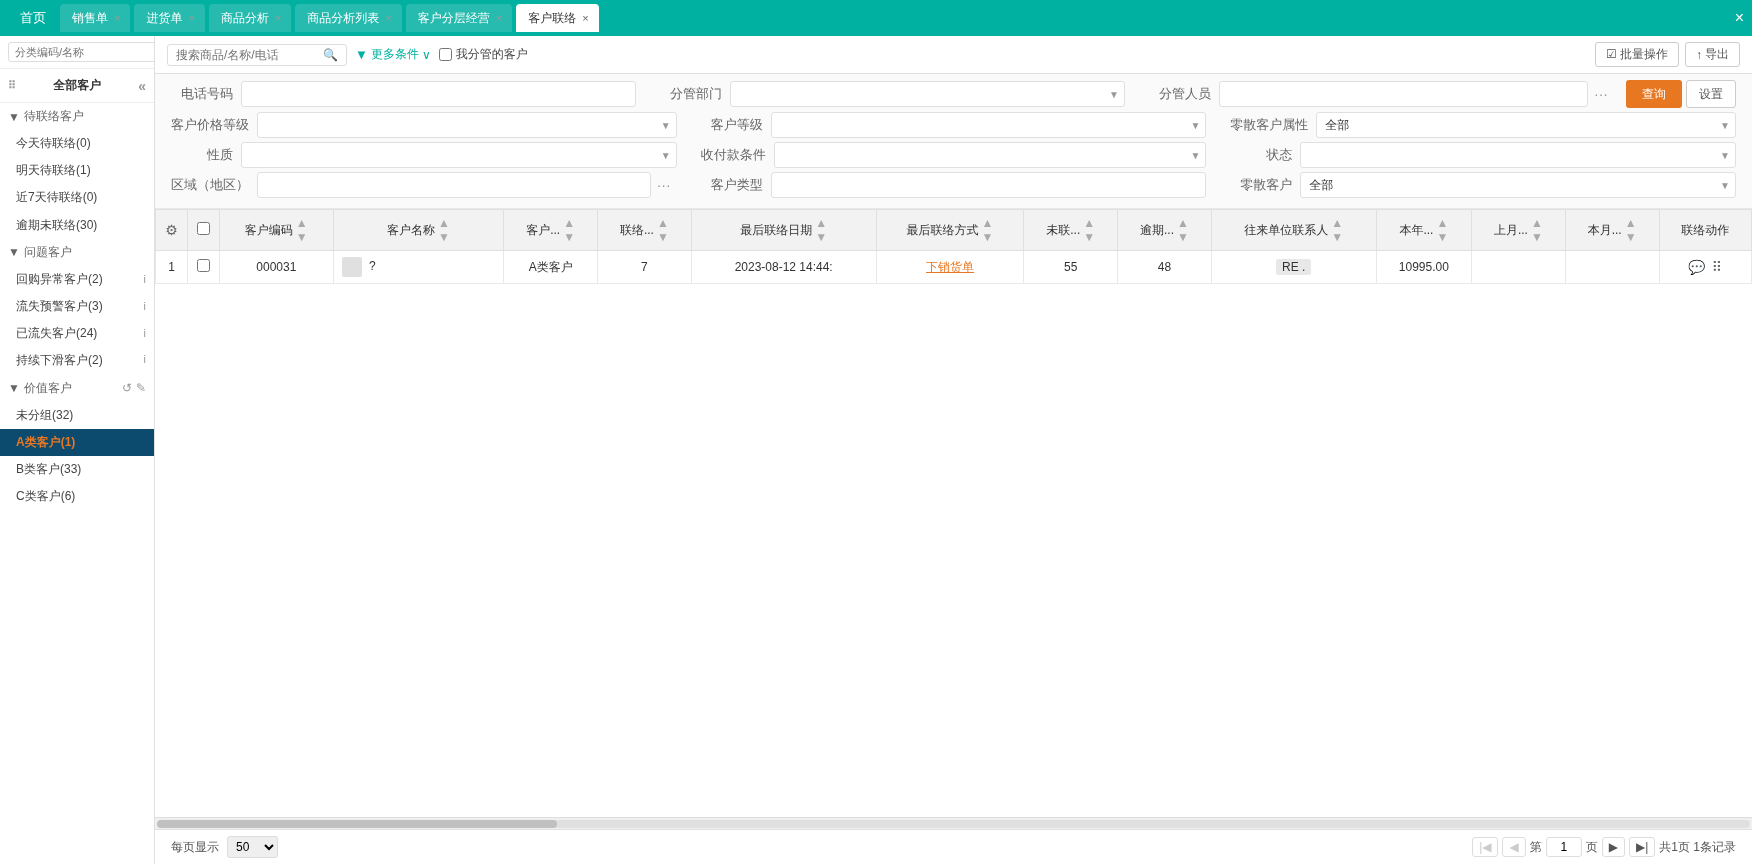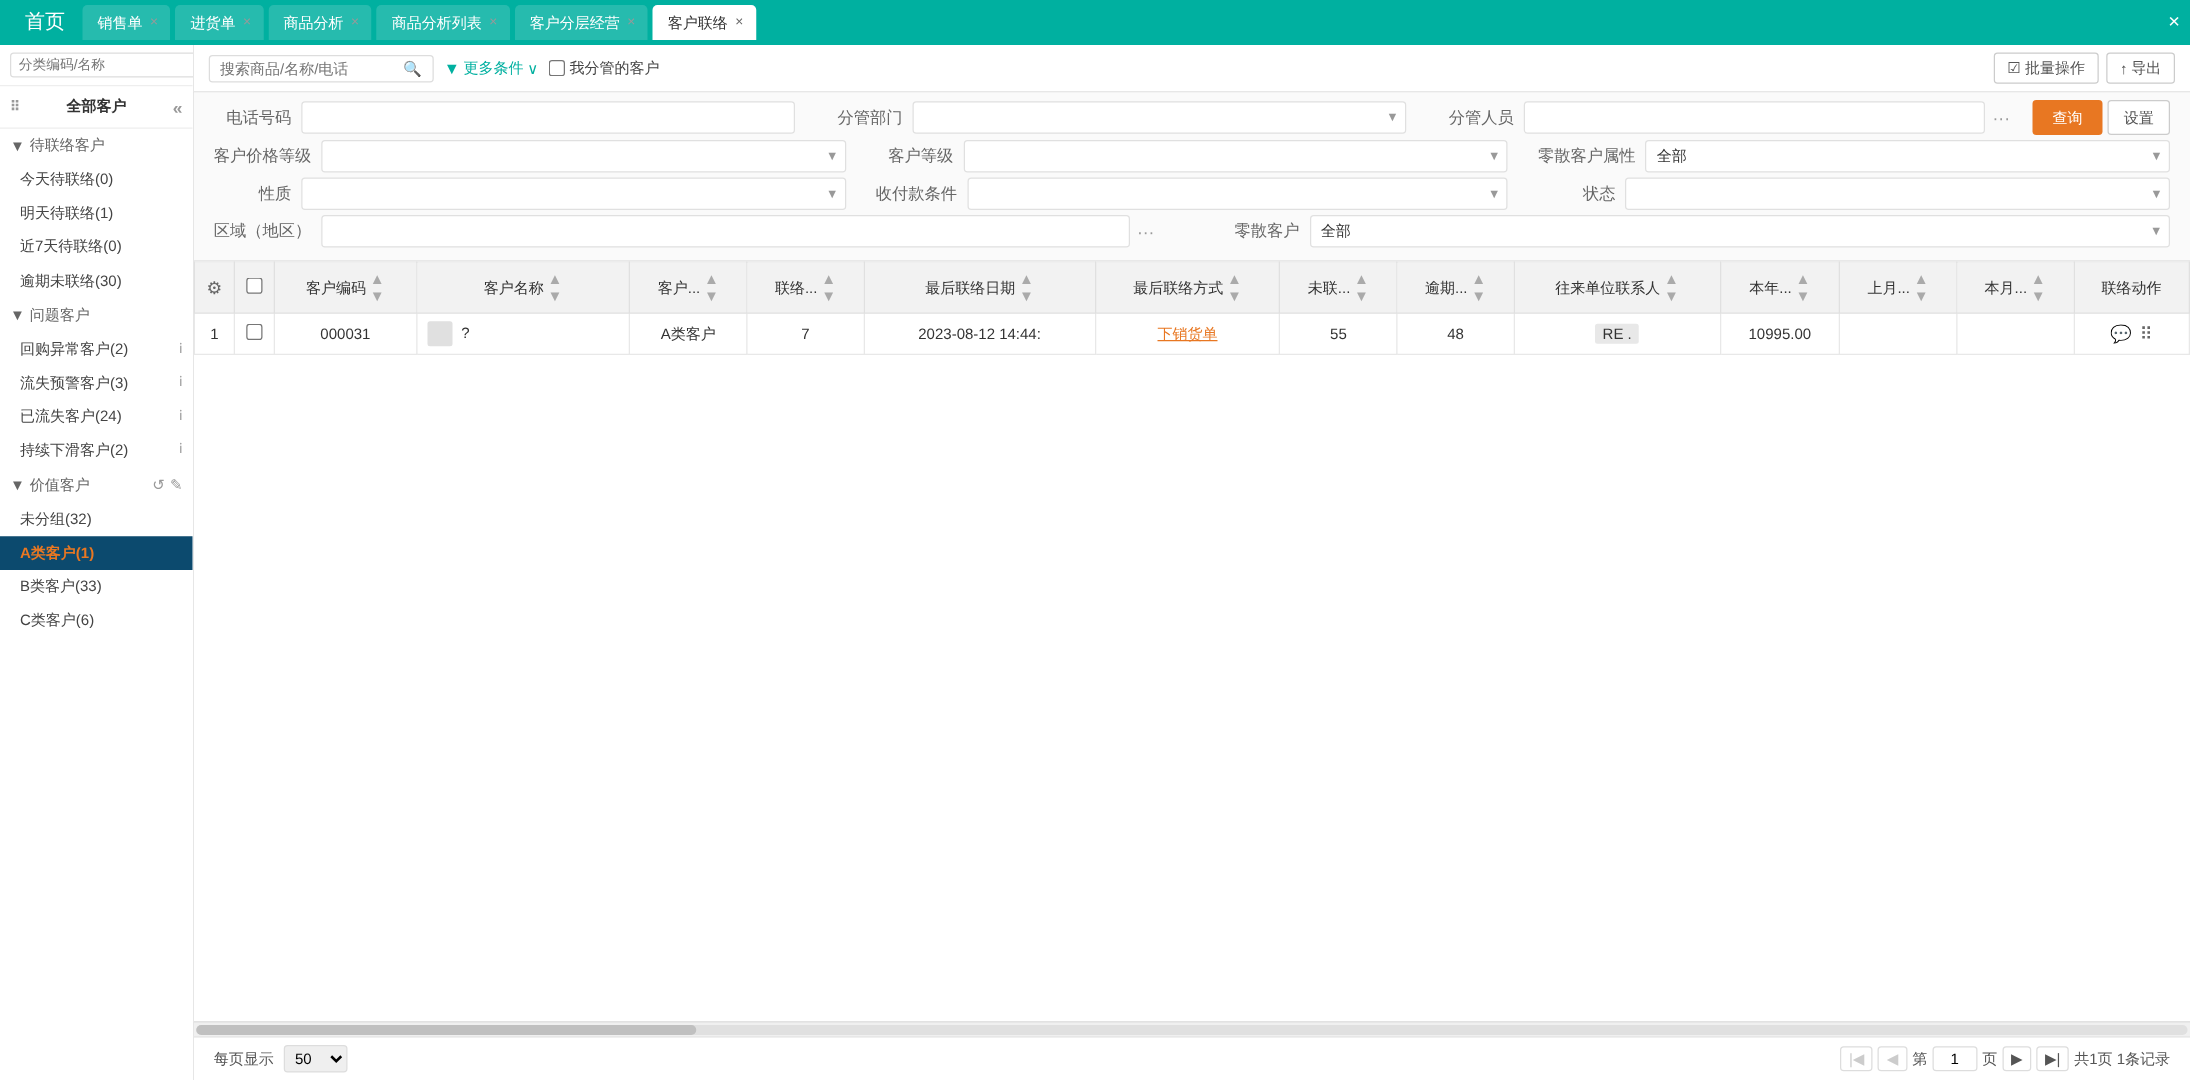--- a/index.html
+++ b/index.html
@@ -4,21 +4,21 @@
   <style>
     * { box-sizing: border-box; margin: 0; padding: 0; font-family: 'Microsoft YaHei', SimSun, sans-serif; font-size: 12px; }
     body { background: #f0f0f0; width: 1752px; min-height: 864px; overflow: hidden; }
 
     
     .top-nav {
       display: flex; align-items: center; background: #00b0a0; height: 36px; padding: 0 8px;
       color: white;
     }
     .top-nav .nav-home {
-      padding: 0 12px; height: 36px; line-height: 36px; color: white; font-size: 16px; cursor: pointer;
+      padding: 0 12px; height: 36px; line-height: 36px; color: white; font-size: 13px; cursor: pointer;
     }
     .top-nav .nav-tab {
       display: flex; align-items: center; height: 28px; padding: 0 10px 0 12px;
       margin: 0 2px; border-radius: 4px 4px 0 0; background: rgba(255,255,255,0.15);
       color: white; cursor: pointer; font-size: 12px; line-height: 28px;
     }
     .top-nav .nav-tab.active {
       background: white; color: #333;
     }
     .top-nav .nav-tab .close-x {
@@ -400,20 +400,24 @@
         </div>
       </div>
 
       <div class="adv-filter-row">
         <div class="adv-filter-cell">
           <span class="adv-filter-label">区域（地区）</span>
           <input class="adv-filter-input" type="text" value="" style="flex: 1 1 0%;">
           <span class="adv-filter-dots">···</span>
         </div>
         <div style="width:24px;"></div>
+        <div class="adv-filter-cell">
+          <span class="adv-filter-label">客户类型</span>
+          <input class="adv-filter-input" type="text" value="" style="">
+        </div>
         <div style="width:24px;"></div>
         <div class="adv-filter-cell">
           <span class="adv-filter-label">零散客户</span>
           <div class="select-wrapper">
             <select><option>全部</option></select>
             <span class="drop-arrow">▼</span>
           </div>
         </div>
       </div>
     </div>

